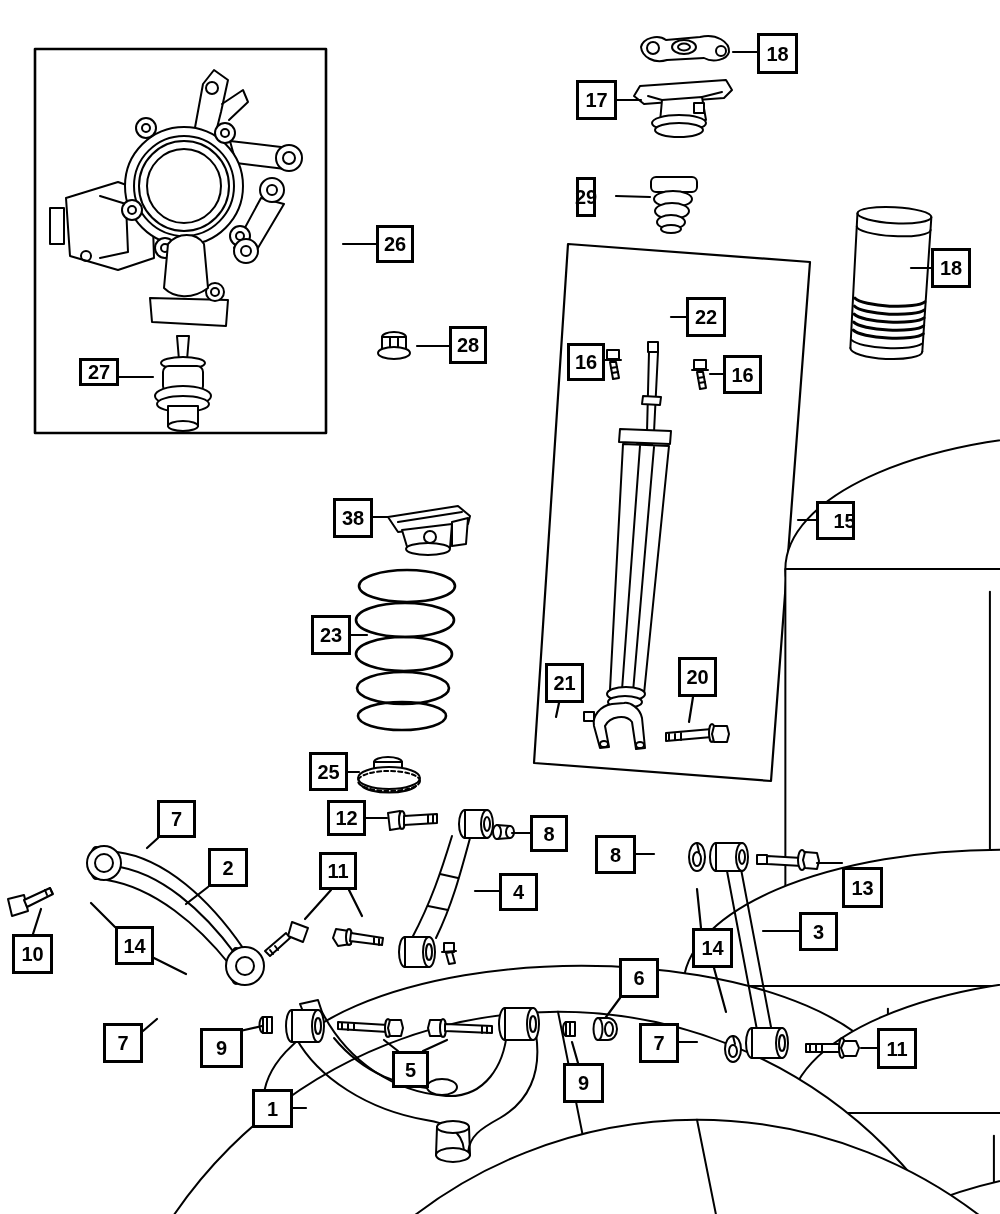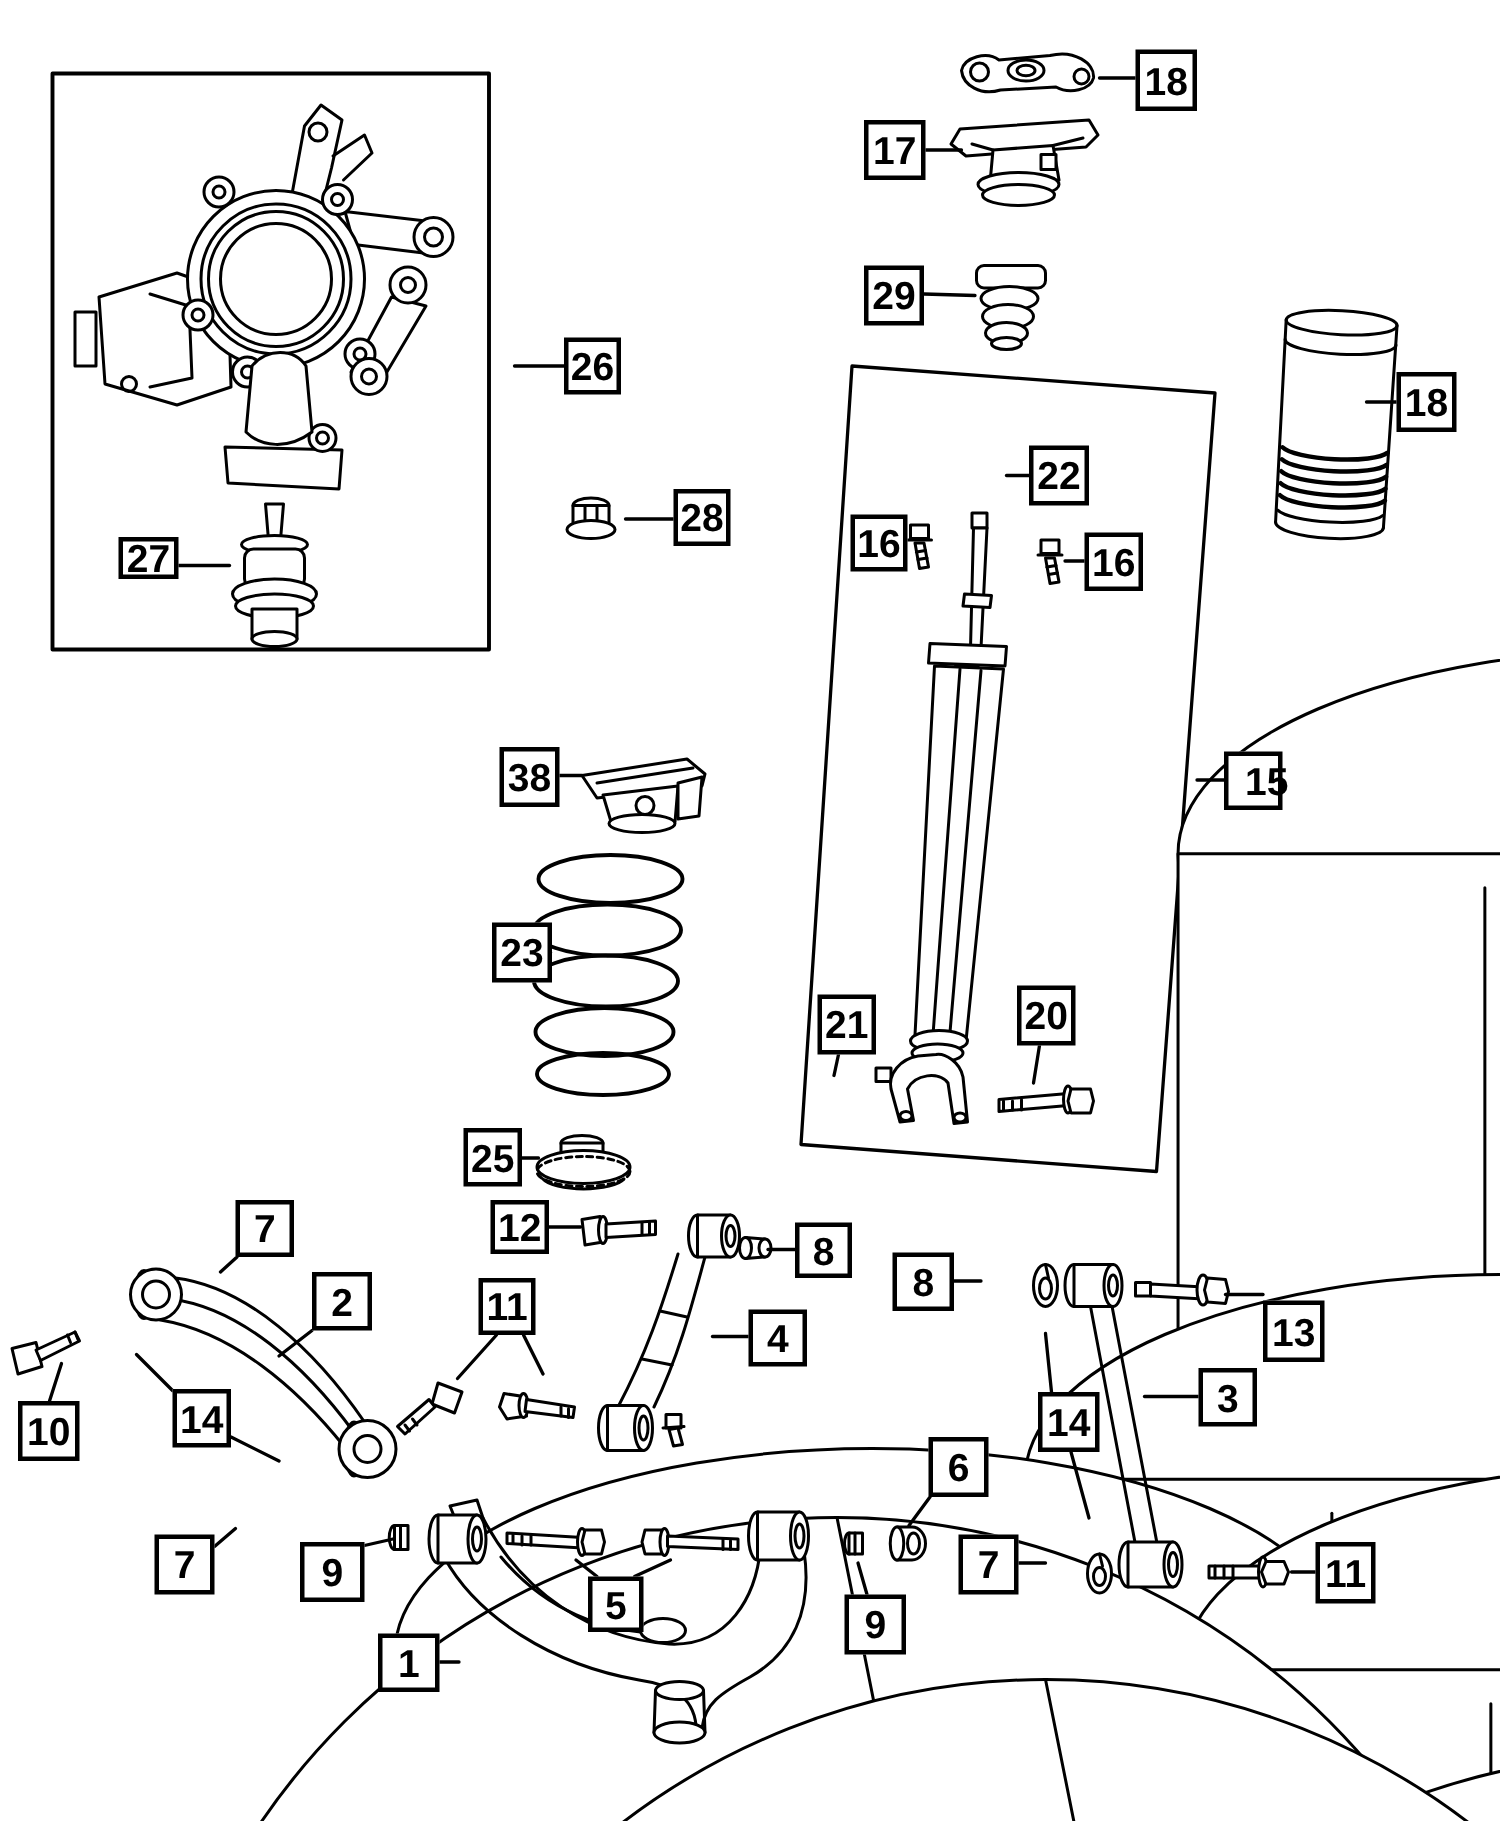--- a/index.html
+++ b/index.html
@@ -2,21 +2,21 @@
 <html><head>
 <meta charset="utf-8">
 <style>
   html,body{margin:0;padding:0;background:#fff;}
   #stage{position:relative;width:1000px;height:1214px;background:#ffffff;overflow:hidden;
          font-family:"Liberation Sans",sans-serif;}
   #parts-svg{position:absolute;left:0;top:0;z-index:1;}
   #callout-layer{position:absolute;left:0;top:0;width:100%;height:100%;z-index:2;pointer-events:none;}
   .callout{position:absolute;border:3.5px solid #000;background:#fff;box-sizing:border-box;
            display:flex;align-items:center;justify-content:center;
-           font-weight:bold;font-size:26px;line-height:1;color:#000;
+           font-weight:bold;font-size:20px;line-height:1;color:#000;
            font-family:"Liberation Sans",sans-serif;pointer-events:auto;cursor:pointer;}
   svg *{vector-effect:non-scaling-stroke;}
 </style>
 </head>
 <body>
 
 <div id="stage">
 
 <svg id="parts-svg" width="1000" height="1214" viewBox="0 0 1000 1214" fill="none" stroke="#000" stroke-width="2" stroke-linecap="round" stroke-linejoin="round">
 
@@ -432,30 +432,30 @@
         <line x1="877" y1="1048" x2="861" y2="1048" stroke="#000000" stroke-width="2.2"></line>
       </g>
 </svg>
 
 <div id="callout-layer">
       <div class="callout" style="left: 376px; top: 225px; width: 38px; height: 38px;">26</div>
       <div class="callout" style="left: 79px; top: 358px; width: 40px; height: 28px;">27</div>
       <div class="callout" style="left: 449px; top: 326px; width: 38px; height: 38px;">28</div>
       <div class="callout" style="left: 757px; top: 33px; width: 41px; height: 41px;">18</div>
       <div class="callout" style="left: 576px; top: 80px; width: 41px; height: 40px;">17</div>
-      <div class="callout" style="left: 576px; top: 177px; width: 40px; height: 40px;">29</div>
+      <div class="callout" style="left: 576px; top: 177px; width: 20px; height: 40px;">29</div>
       <div class="callout" style="left: 931px; top: 248px; width: 40px; height: 40px;">18</div>
       <div class="callout" style="left: 686px; top: 297px; width: 40px; height: 40px;">22</div>
       <div class="callout" style="left: 567px; top: 343px; width: 38px; height: 38px;">16</div>
       <div class="callout" style="left: 723px; top: 355px; width: 39px; height: 39px;">16</div>
       <div class="callout" style="left: 816px; top: 501px; width: 39px; height: 39px; padding-left: 18px;">15</div>
       <div class="callout" style="left: 545px; top: 663px; width: 39px; height: 40px; text-align: right;">21</div>
       <div class="callout" style="left: 678px; top: 657px; width: 39px; height: 40px;">20</div>
       <div class="callout" style="left: 333px; top: 498px; width: 40px; height: 40px;">38</div>
-      <div class="callout" style="left: 311px; top: 615px; width: 40px; height: 40px; margin-left: 17px;">23</div>
+      <div class="callout" style="left: 311px; top: 615px; width: 40px; height: 40px;">23</div>
       <div class="callout" style="left: 309px; top: 752px; width: 39px; height: 39px;">25</div>
       <div class="callout" style="left: 327px; top: 800px; width: 39px; height: 36px;">12</div>
       <div class="callout" style="left: 530px; top: 815px; width: 38px; height: 37px;">8</div>
       <div class="callout" style="left: 319px; top: 852px; width: 38px; height: 38px;">11</div>
       <div class="callout" style="left: 499px; top: 873px; width: 39px; height: 38px;">4</div>
       <div class="callout" style="left: 157px; top: 800px; width: 39px; height: 38px;">7</div>
       <div class="callout" style="left: 208px; top: 848px; width: 40px; height: 39px;">2</div>
       <div class="callout" style="left: 12px; top: 934px; width: 41px; height: 40px;">10</div>
       <div class="callout" style="left: 115px; top: 926px; width: 39px; height: 39px;">14</div>
       <div class="callout" style="left: 103px; top: 1023px; width: 40px; height: 40px;">7</div>

